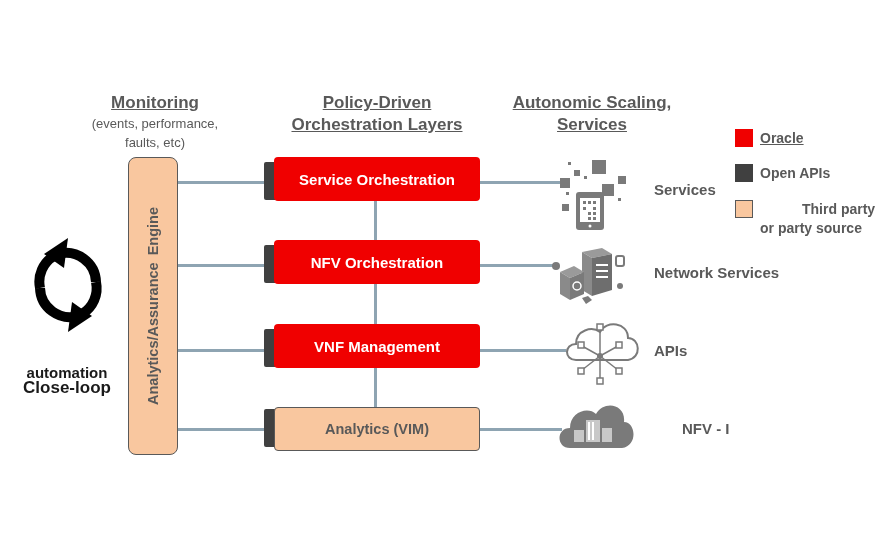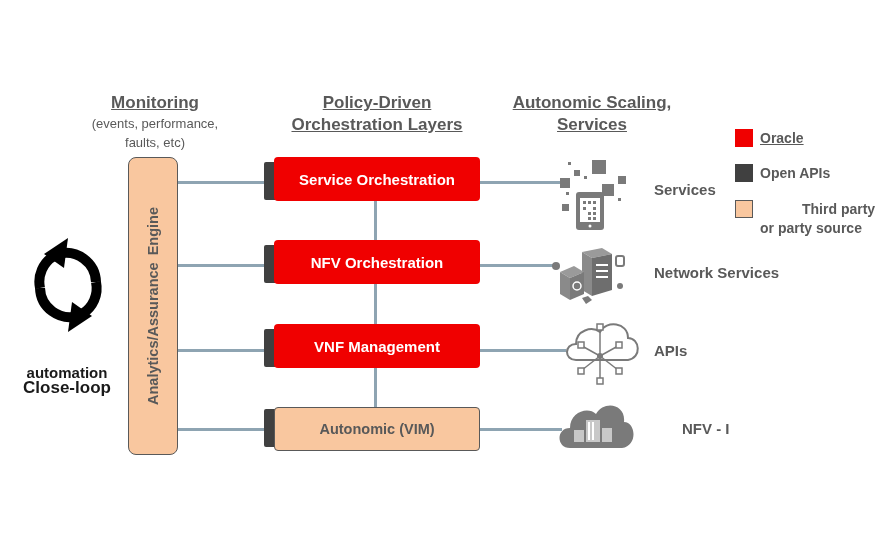--- a/index.html
+++ b/index.html
@@ -69,21 +69,21 @@
   <span>NFV Orchestration</span>
 </div>
 
 <div class="api" style="top:329px; height:38px;"></div>
 <div class="box red" style="top:324px; height:44px;">
   <span>VNF Management</span>
 </div>
 
 <div class="api" style="top:409px; height:38px;"></div>
 <div class="box tan" style="top:407px; height:44px; flex-direction:column;">
-  <span>Autonomic (VIM)</span>
+  <span>Analytics (VIM)</span>
 </div>
 
 <svg class="abs" style="left:558px; top:158px;" width="70" height="74" viewBox="0 0 70 74">
   <g fill="#7a7a7a">
     <rect x="2" y="20" width="10" height="10"></rect>
     <rect x="16" y="12" width="6" height="6"></rect>
     <rect x="10" y="4" width="3" height="3"></rect>
     <rect x="34" y="2" width="14" height="14"></rect>
     <rect x="26" y="18" width="3" height="3"></rect>
     <rect x="60" y="18" width="8" height="8"></rect>

